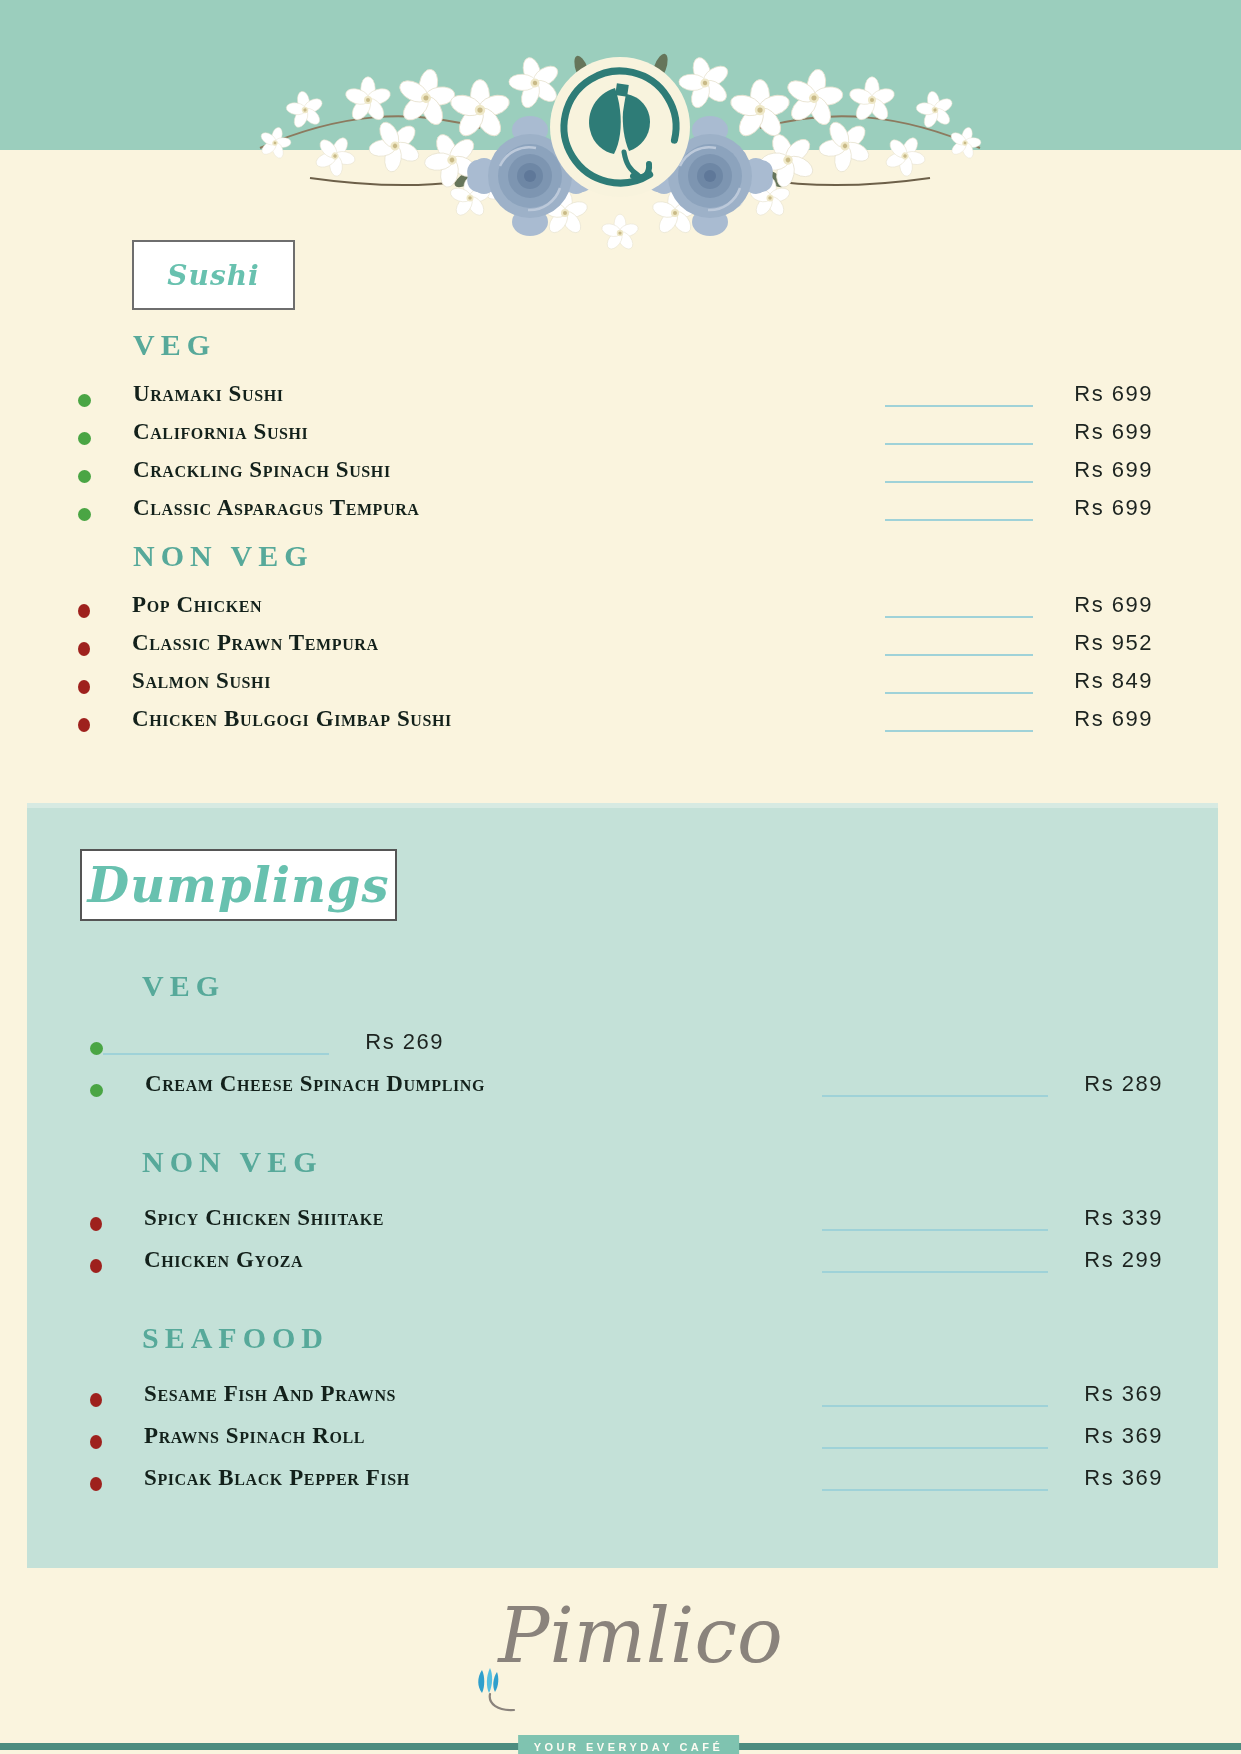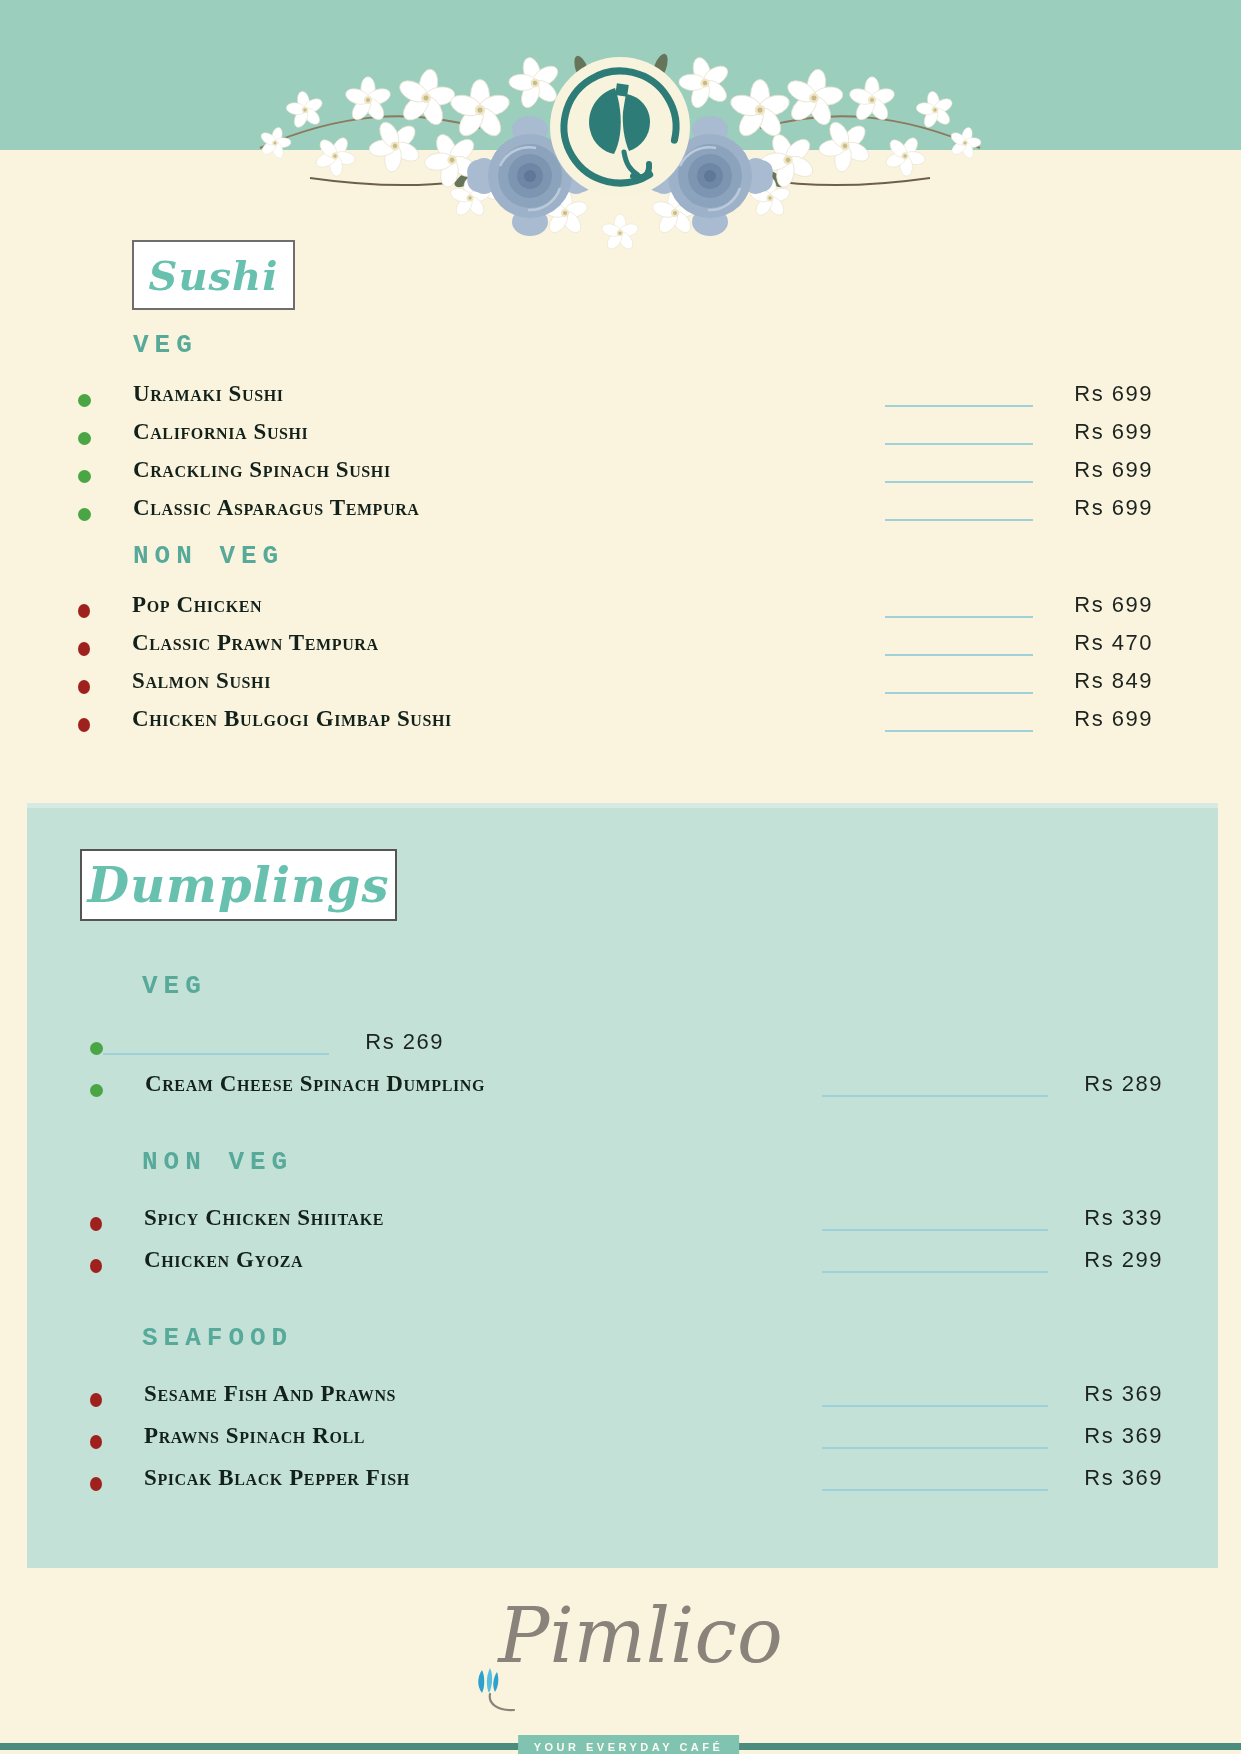--- a/index.html
+++ b/index.html
@@ -14,41 +14,41 @@
   
   .title-box{
     background:#ffffff;display:flex;align-items:center;justify-content:center;
     box-sizing:border-box;
   }
   .section-title{
     font-family:"DejaVu Serif",serif;font-style:italic;font-weight:700;
     color:#68c1af;letter-spacing:1px;
   }
   .group-heading{
-    font-family:Liberation Mono, monospace;font-weight:700;
-    font-size:26px;line-height:26px;letter-spacing:6px;color:#57a99a;
+    font-family:Liberation Serif, serif;font-weight:700;
+    font-size:30px;line-height:26px;letter-spacing:6px;color:#57a99a;
   }
   .row{display:flex;align-items:flex-end;}
   .bullet{border-radius:50%;flex:0 0 auto;}
   .bullet.veg{background:#4aa544;width:13px;height:13px;}
   .bullet.nonveg{background:#9e211d;width:12px;height:14px;border-radius:50%;}
   .item-name{
     font-family:"Liberation Serif",serif;font-weight:700;
     font-variant:small-caps;letter-spacing:0.6px;
     font-size:23px;color:#13211b;flex:1 1 auto;
   }
   .divider{height:2px;background:#9fd2d8;flex:0 0 auto;}
   .price{
     font-family:"Liberation Sans",sans-serif;font-size:22px;color:#1d2420;
     letter-spacing:1.5px;text-align:right;flex:0 0 auto;
   }
   
   .sec-plain{margin-top:90px;}
   .sec-plain .title-box{margin-left:132px;width:163px;height:70px;border:2px solid #6e6e6e;}
-  .sec-plain .section-title{font-size:40px;}
+  .sec-plain .section-title{font-size:28px;}
   .sec-plain .group{margin-left:78px;width:1075px;}
   .sec-plain .group-heading{margin-top:22px;margin-left:55px;}
   .sec-plain .item-list{margin-top:11px;}
   .sec-plain .row{height:38px;}
   .sec-plain .item-name{margin-left:42px;}
   .sec-plain .divider{width:148px;}
   .sec-plain .price{width:86px;margin-left:34px;}
   
   .sec-panel{
     margin-top:71px;margin-left:27px;width:1191px;height:765px;
@@ -216,21 +216,21 @@
             <div class="row">
               <span class="bullet nonveg"></span>
               <span class="item-name">Pop Chicken</span>
               <span class="divider"></span>
               <span class="price">Rs 699</span>
             </div>
             <div class="row">
               <span class="bullet nonveg"></span>
               <span class="item-name">Classic Prawn Tempura</span>
               <span class="divider"></span>
-              <span class="price">Rs 470</span>
+              <span class="price">Rs 952</span>
             </div>
             <div class="row">
               <span class="bullet nonveg"></span>
               <span class="item-name">Salmon Sushi</span>
               <span class="divider"></span>
               <span class="price">Rs 849</span>
             </div>
             <div class="row">
               <span class="bullet nonveg"></span>
               <span class="item-name">Chicken Bulgogi Gimbap Sushi</span>

